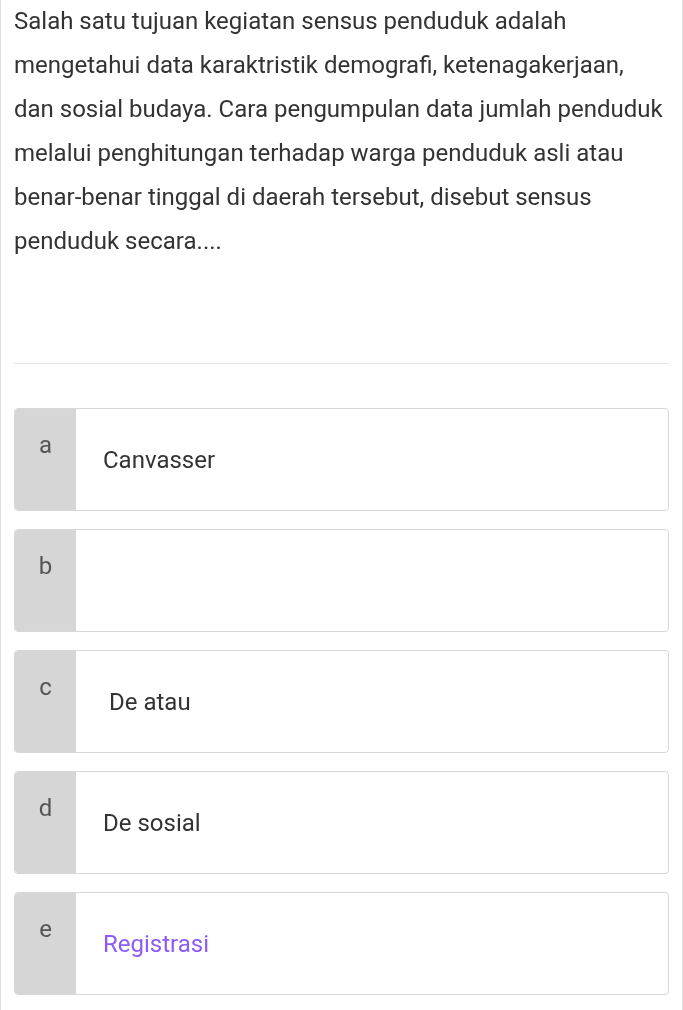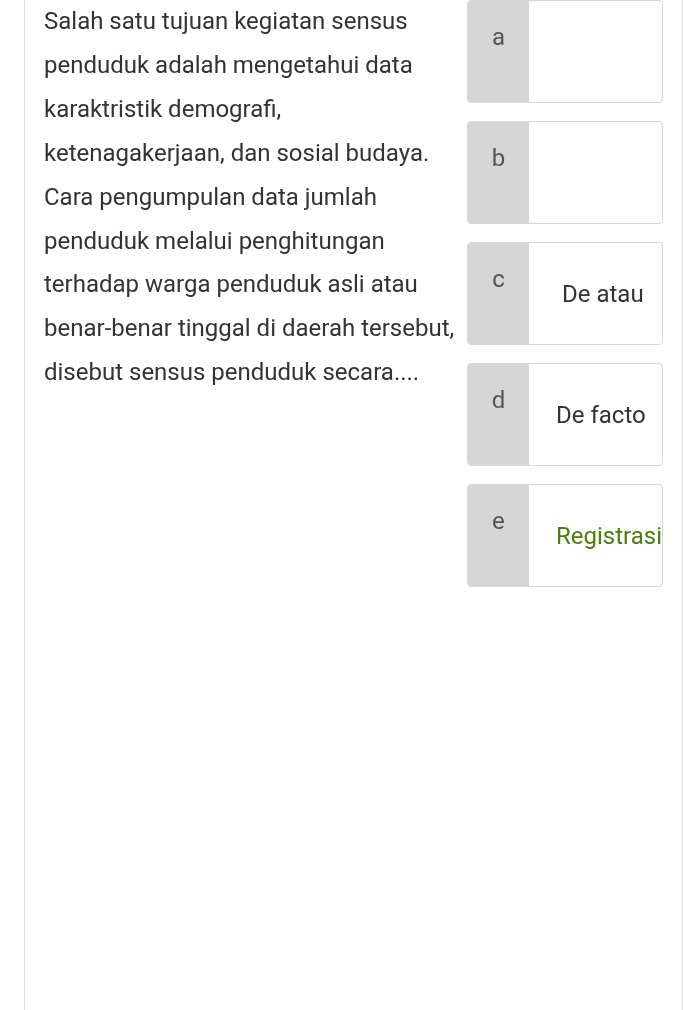--- a/index.html
+++ b/index.html
@@ -11,23 +11,23 @@
       font-family: -apple-system, BlinkMacSystemFont, "Segoe UI", Roboto, "Helvetica Neue", Arial, sans-serif;
       background: #ffffff;
       width: 683px;
       height: 1010px;
       overflow: hidden;
     }
     .container {
       border-left: 1px solid #e0e0e0;
       border-right: 1px solid #e0e0e0;
       height: 100%;
-      padding: 0 19px;
+      padding: 0 13px;
       display: flex;
-      margin-left: 24px;
+      flex-direction: column;
     }
     .question-text {
       font-size: 24px;
       line-height: 1.83;
       color: #333333;
       padding-top: 0;
       padding-bottom: 100px;
     }
     .divider {
       border: none;
@@ -59,45 +59,46 @@
     }
     .option-text {
       flex: 1;
       display: flex;
       align-items: center;
       padding-left: 27px;
       font-size: 24px;
       color: #333333;
     }
     .option-e .option-text {
-      color: #4d7c0f;
+      color: #8b5cf6;
     }
     .option-c .option-text {
       padding-left: 33px;
     }
   </style>
 </head>
 <body>
 
 <div class="container">
   <div class="question-text">Salah satu tujuan kegiatan sensus penduduk adalah mengetahui data karaktristik demografi, ketenagakerjaan, dan sosial budaya. Cara pengumpulan data jumlah penduduk melalui penghitungan terhadap warga penduduk asli atau benar-benar tinggal di daerah tersebut, disebut sensus penduduk secara....</div>
   <hr class="divider">
   <div class="options">
     <div class="option option-a">
       <div class="option-letter">a</div>
+      <div class="option-text">Canvasser</div>
     </div>
     <div class="option option-b">
       <div class="option-letter">b</div>
     </div>
     <div class="option option-c">
       <div class="option-letter">c</div>
       <div class="option-text">De atau</div>
     </div>
     <div class="option option-d">
       <div class="option-letter">d</div>
-      <div class="option-text">De facto</div>
+      <div class="option-text">De sosial</div>
     </div>
     <div class="option option-e">
       <div class="option-letter">e</div>
       <div class="option-text">Registrasi</div>
     </div>
   </div>
 </div>
 
 </body></html>

